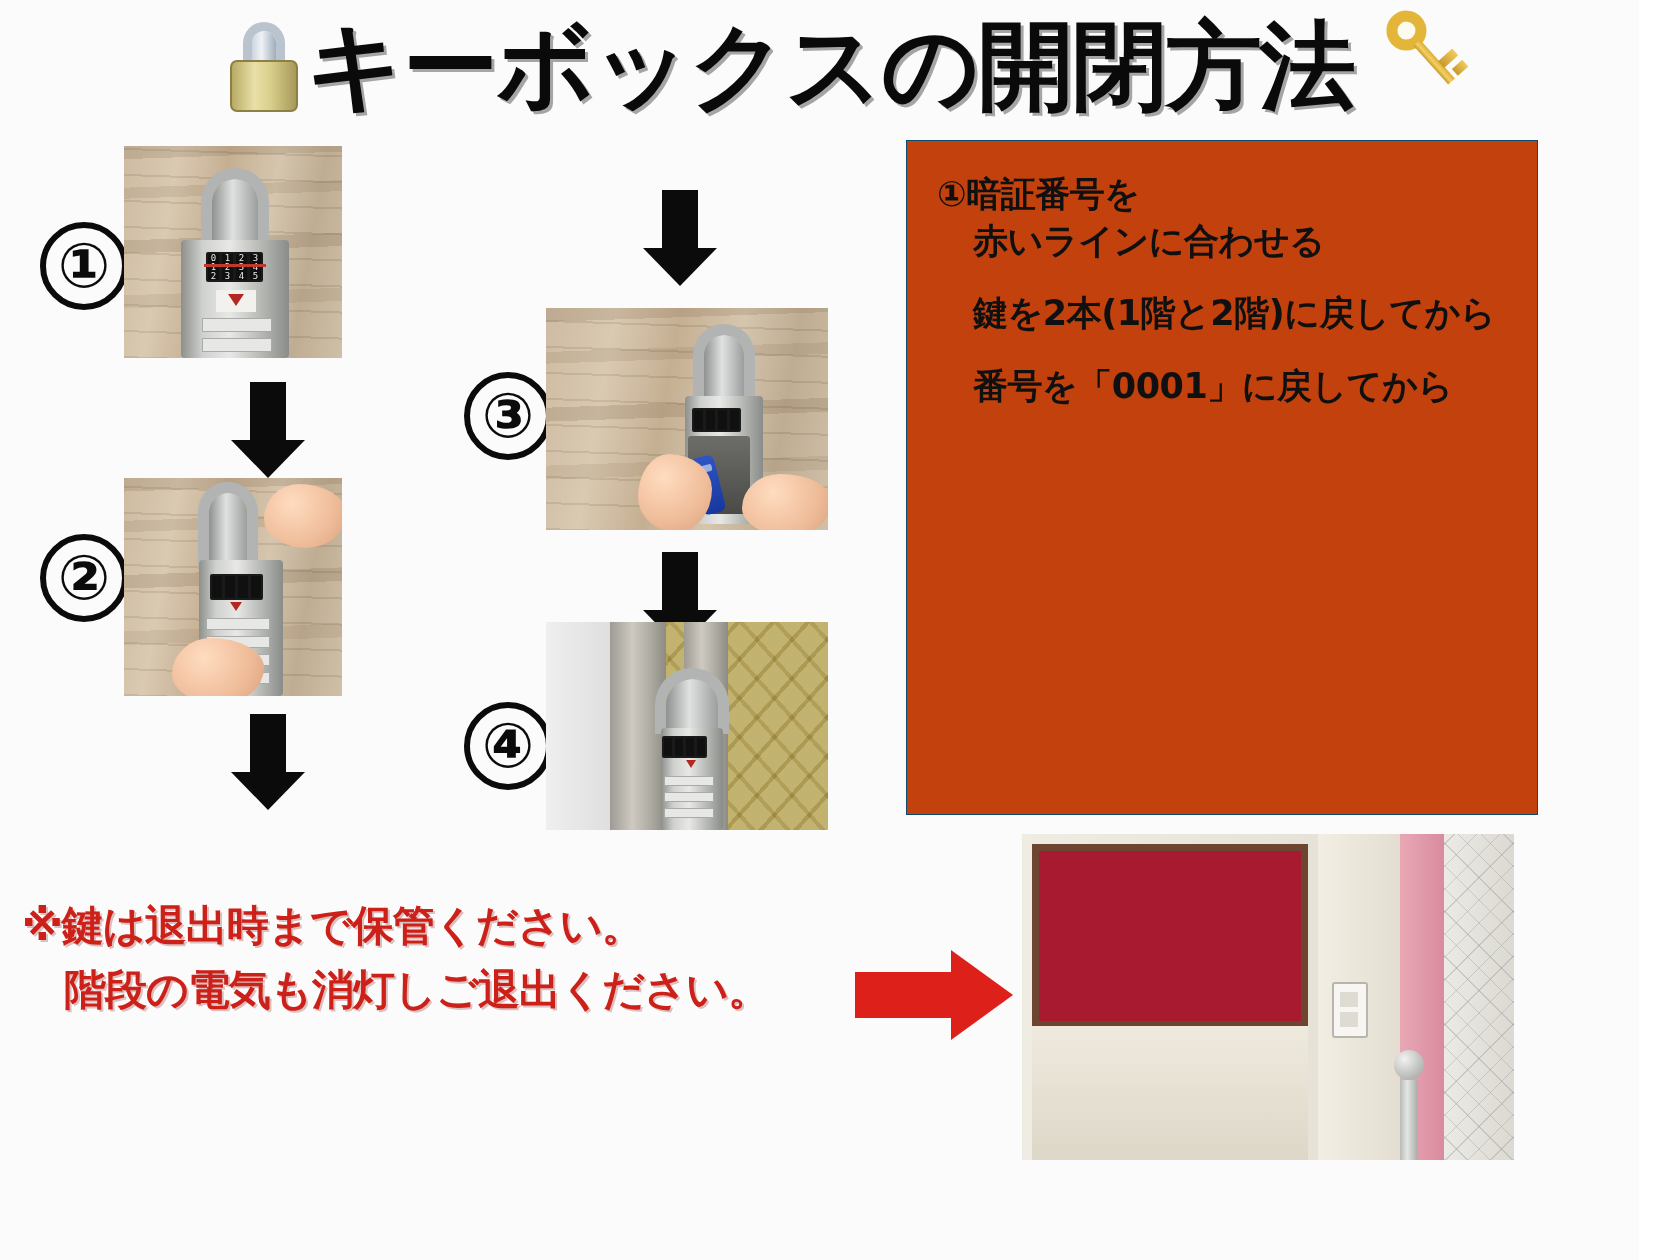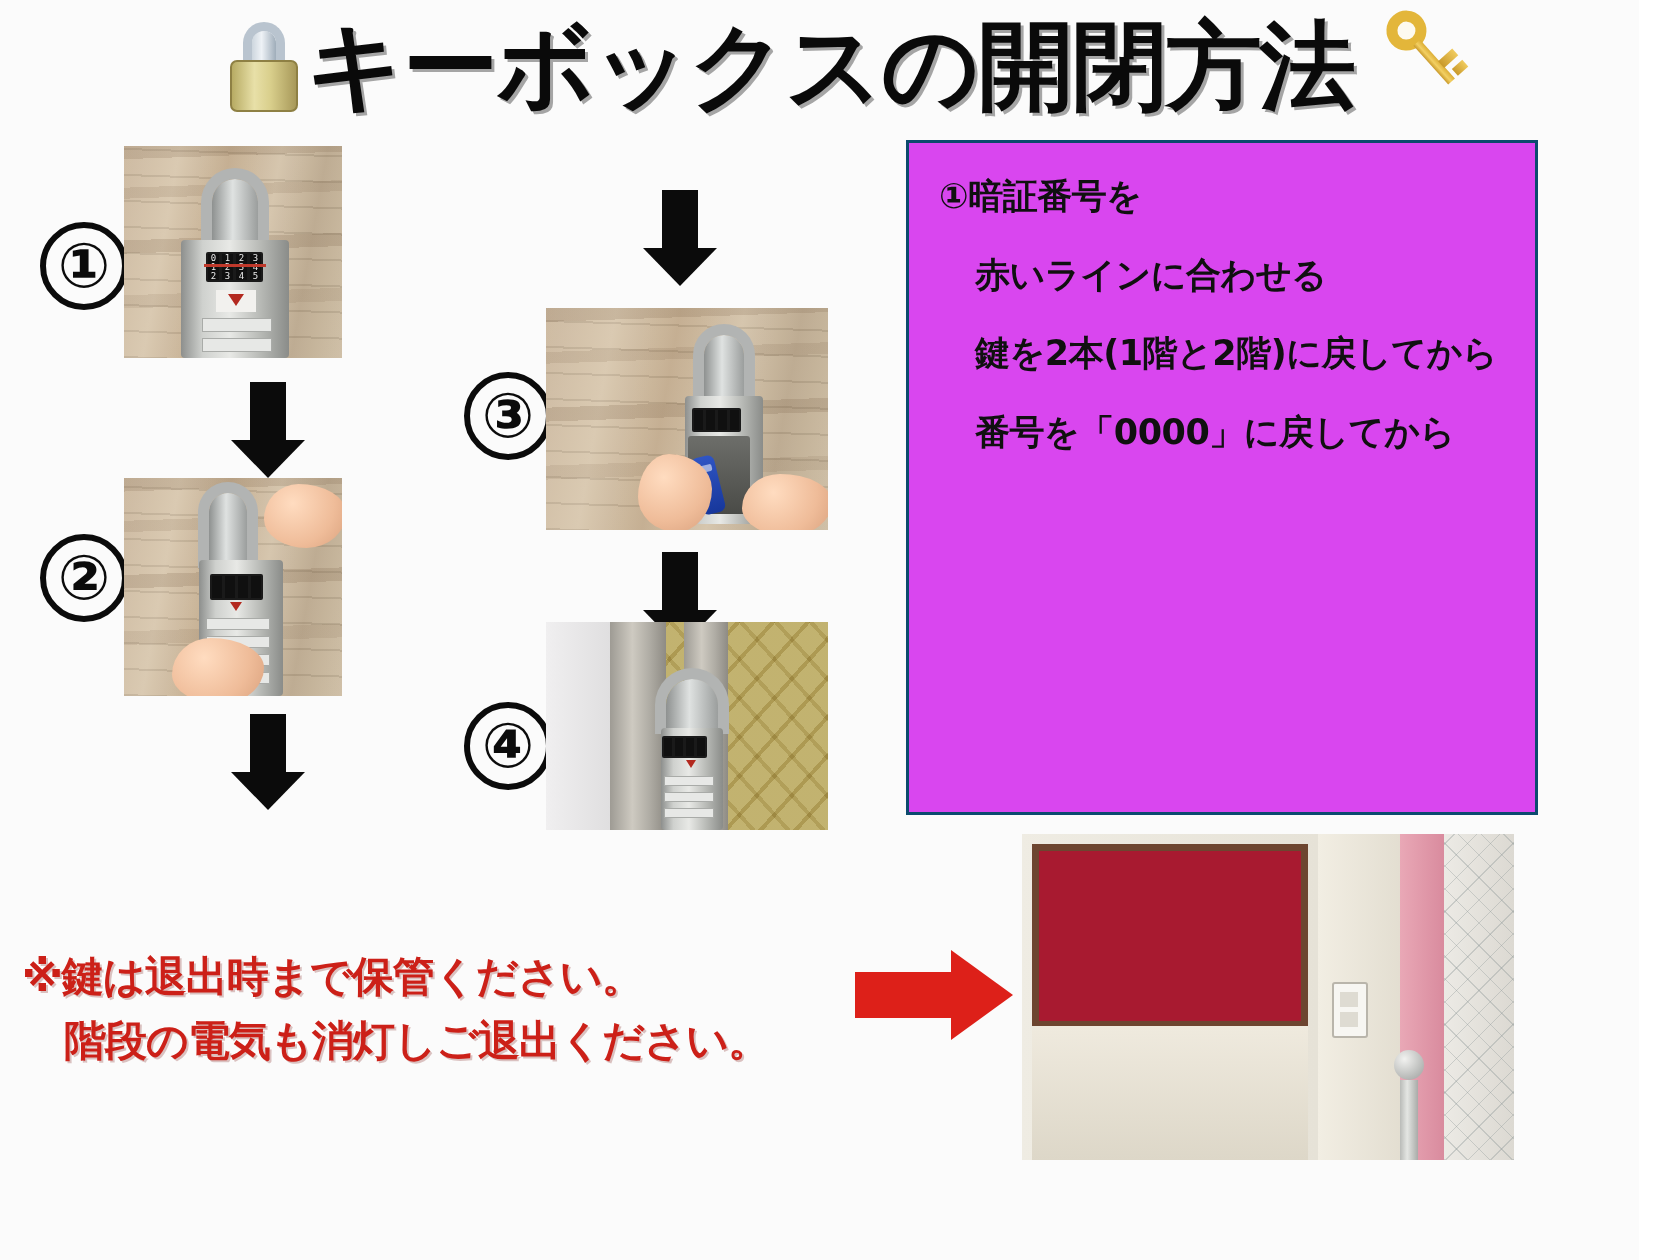--- a/index.html
+++ b/index.html
@@ -286,44 +286,44 @@
     border-left: 62px solid #dd2019;
   }
 
   
   .instructions {
     position: absolute;
     left: 906px;
     top: 140px;
     width: 632px;
     height: 675px;
-    border: 3px solid #0c4a6e;
-    background: #d946ef;
+    border: 1px solid #0c4a6e;
+    background: #c2410c;
     box-sizing: border-box;
     padding: 30px 0 0 30px;
   }
   .ins-item {
     margin-bottom: 26px;
   }
   .ins-line {
     font-size: 35px;
     font-weight: 700;
     color: #101010;
     line-height: 1.33;
     white-space: nowrap;
     letter-spacing: -0.5px;
     font-family: "DejaVu Sans", "Liberation Sans", sans-serif;
   }
-  .ins-line.indent { padding-left: 36px; margin-top: 32px; }
+  .ins-line.indent { padding-left: 36px; }
 
   
   .notes {
     position: absolute;
     left: 22px;
-    top: 945px;
+    top: 894px;
     width: 990px;
   }
   .note-line {
     font-size: 42px;
     font-weight: 900;
     color: #cc2018;
     line-height: 1.52;
     white-space: nowrap;
     letter-spacing: -1px;
     text-shadow: 2px 2px 0 rgba(120,20,14,.25);
@@ -464,21 +464,21 @@
       <div class="ins-line">①暗証番号を</div>
       <div class="ins-line indent">赤いラインに合わせる</div>
     </div>
 
 
     <div class="ins-item">
       <div class="ins-line indent">鍵を2本(1階と2階)に戻してから</div>
     </div>
 
     <div class="ins-item">
-      <div class="ins-line indent">番号を「0000」に戻してから</div>
+      <div class="ins-line indent">番号を「0001」に戻してから</div>
     </div>
 
   </div>
 
   <div class="notes">
     <div class="note-line">※鍵は退出時まで保管ください。</div>
     <div class="note-line indent">階段の電気も消灯しご退出ください。</div>
   </div>
 
   <div class="arrow-right" style="left:855px; top:950px; width:158px; height:90px;">

